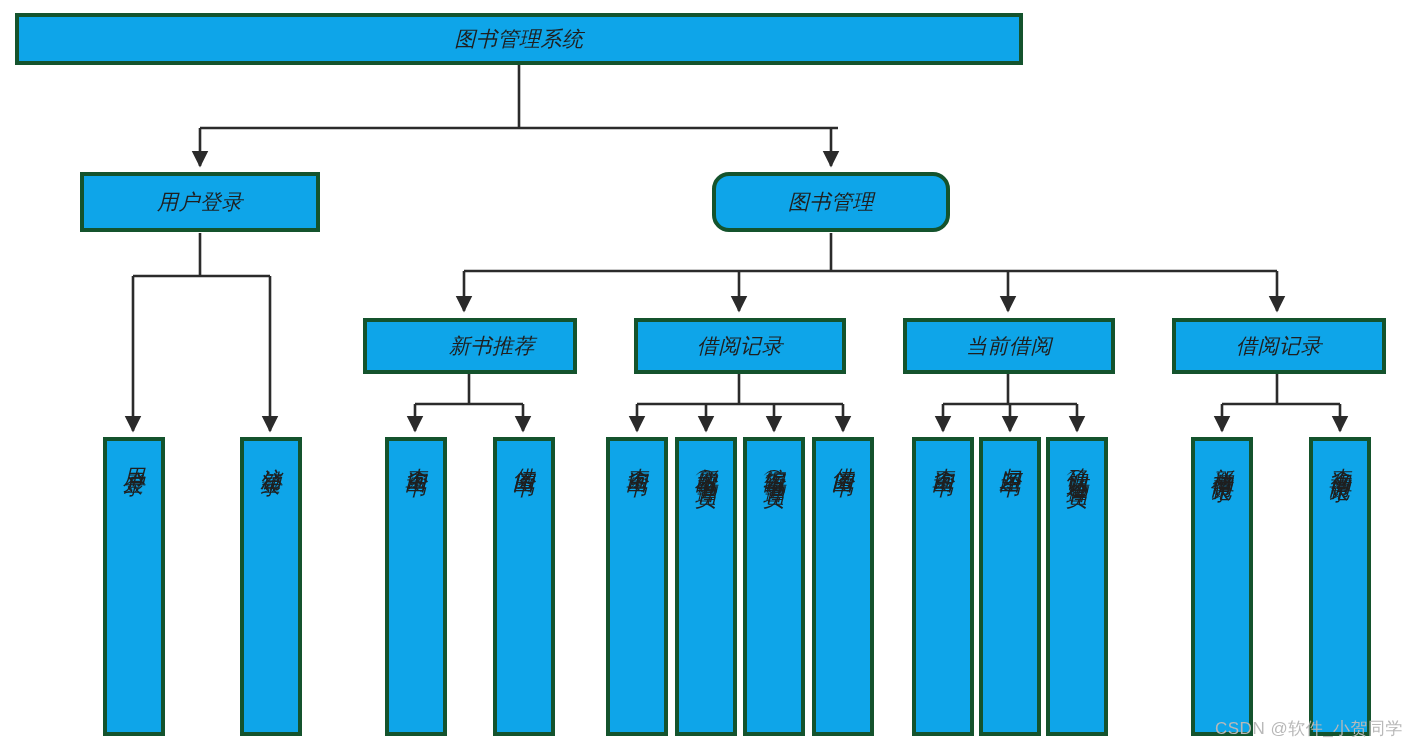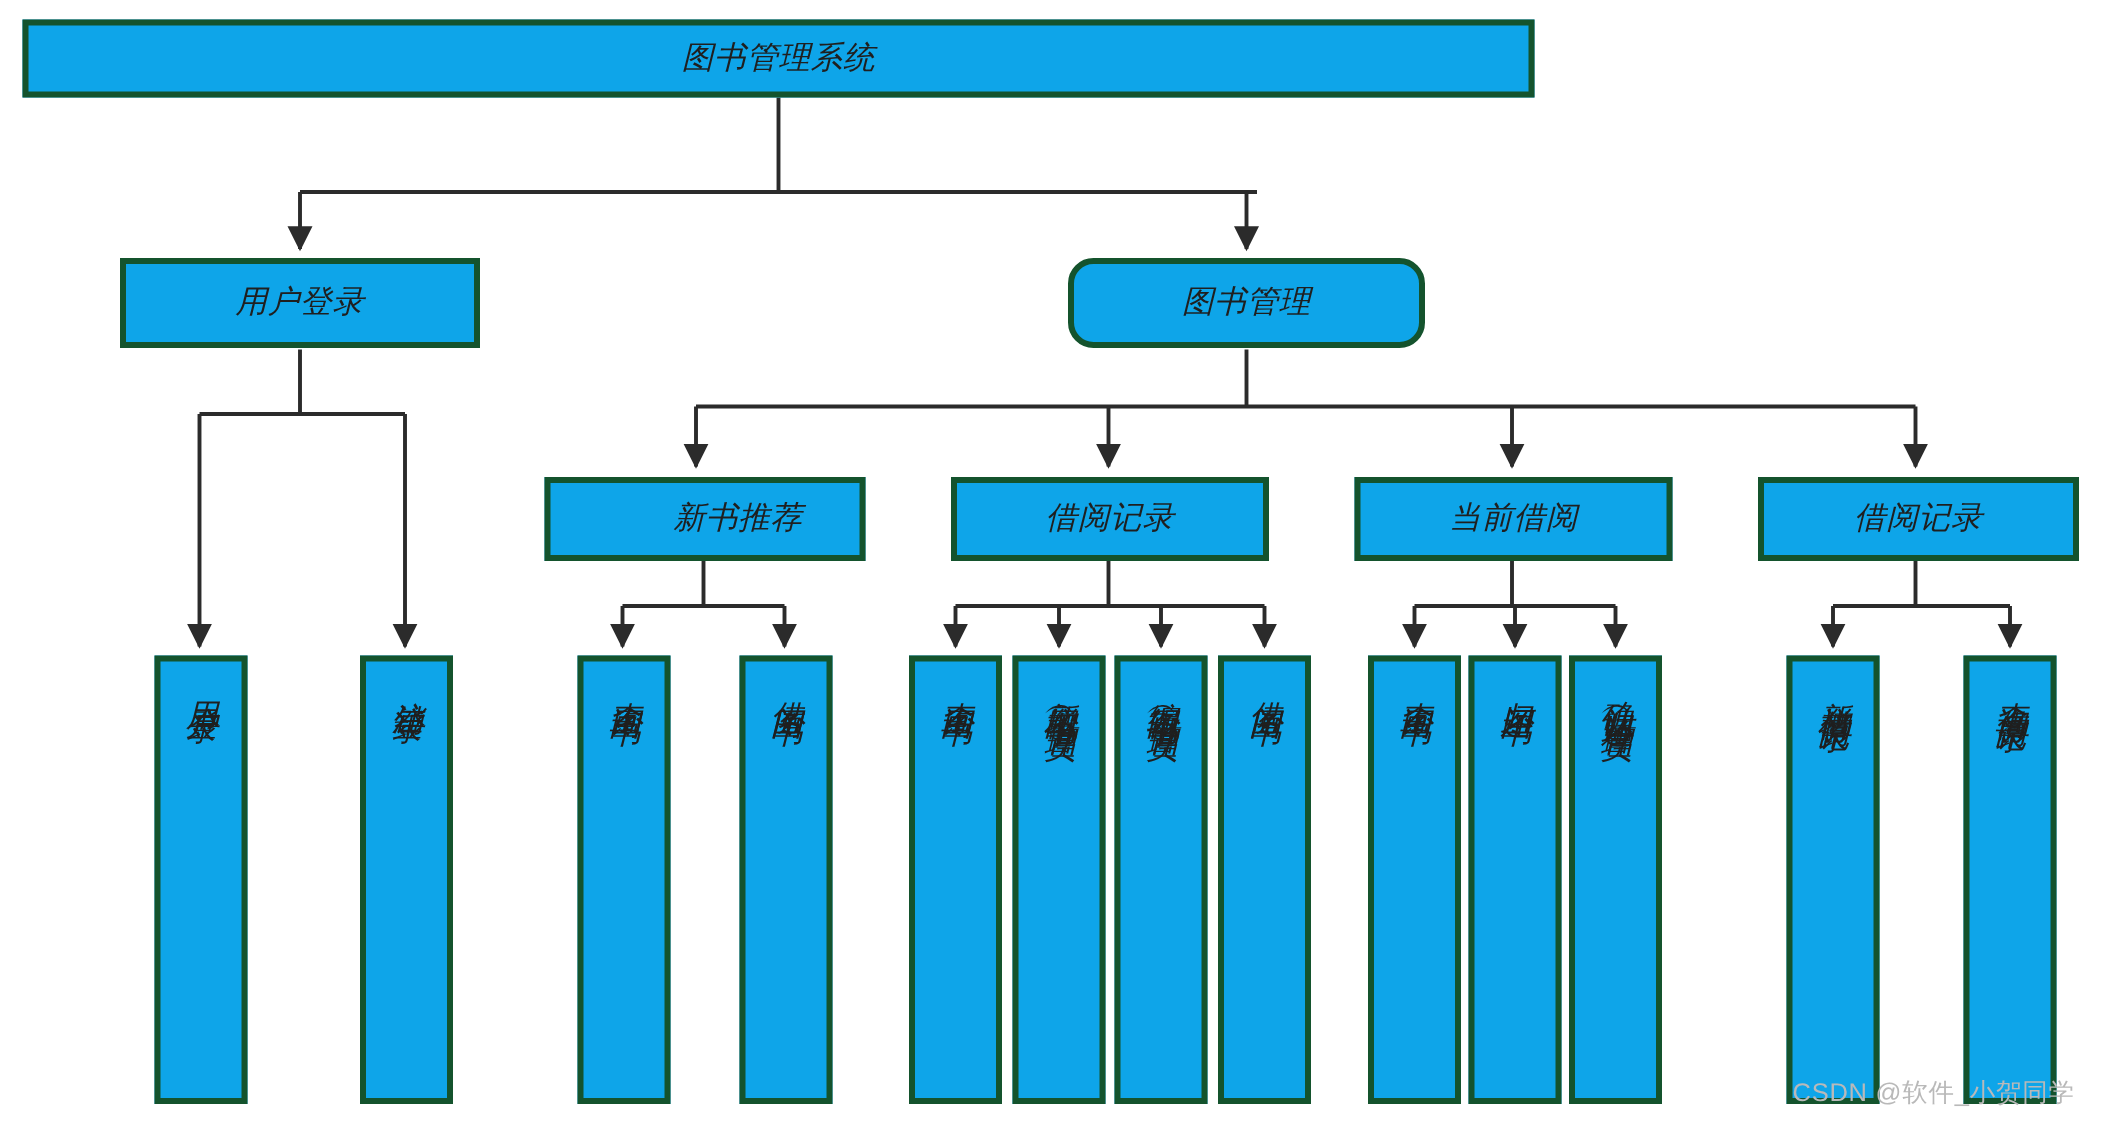--- a/index.html
+++ b/index.html
@@ -59,20 +59,21 @@
     line-height: 1.0;
     color: #1f1f1f;
     white-space: nowrap;
   }
   .watermark {
     position: absolute;
     font-size: 17px;
     color: #b9b9b9;
     white-space: nowrap;
     letter-spacing: 0.5px;
+    margin-left: 20px;
   }
 </style>
 </head>
 <body>
 
 <div id="diagram-root">
 
   <svg class="flow" viewBox="0 0 1405 747">
     <defs>
       <marker id="arrow" viewBox="0 0 12 12" refX="10" refY="6" markerWidth="7" markerHeight="7" orient="auto-start-reverse">

